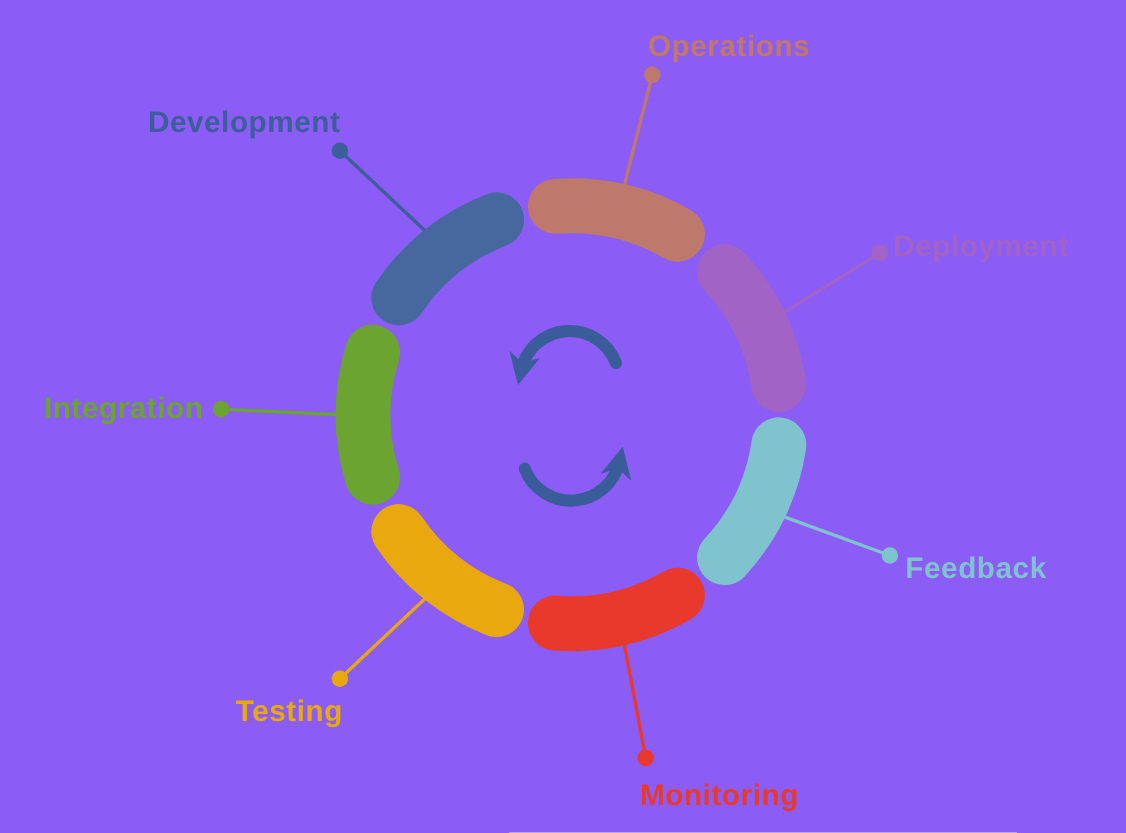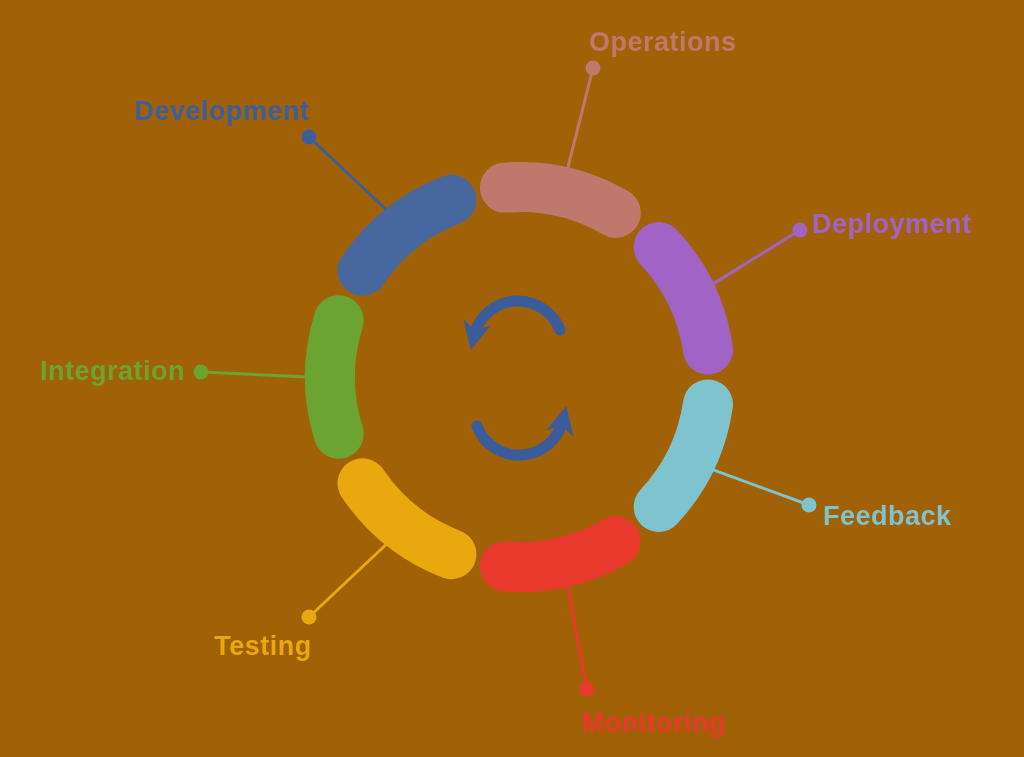--- a/index.html
+++ b/index.html
@@ -4,21 +4,21 @@
 <style>
   html, body {
     margin: 0;
     padding: 0;
     background: #ffffff;
   }
   .canvas {
     position: relative;
     width: 1024px;
     height: 757px;
-    background: #a16207;
+    background: #8b5cf6;
     overflow: hidden;
   }
   svg {
     display: block;
     width: 1024px;
     height: 757px;
   }
   .seg-label {
     font-family: "Liberation Sans", sans-serif;
     font-weight: bold;

